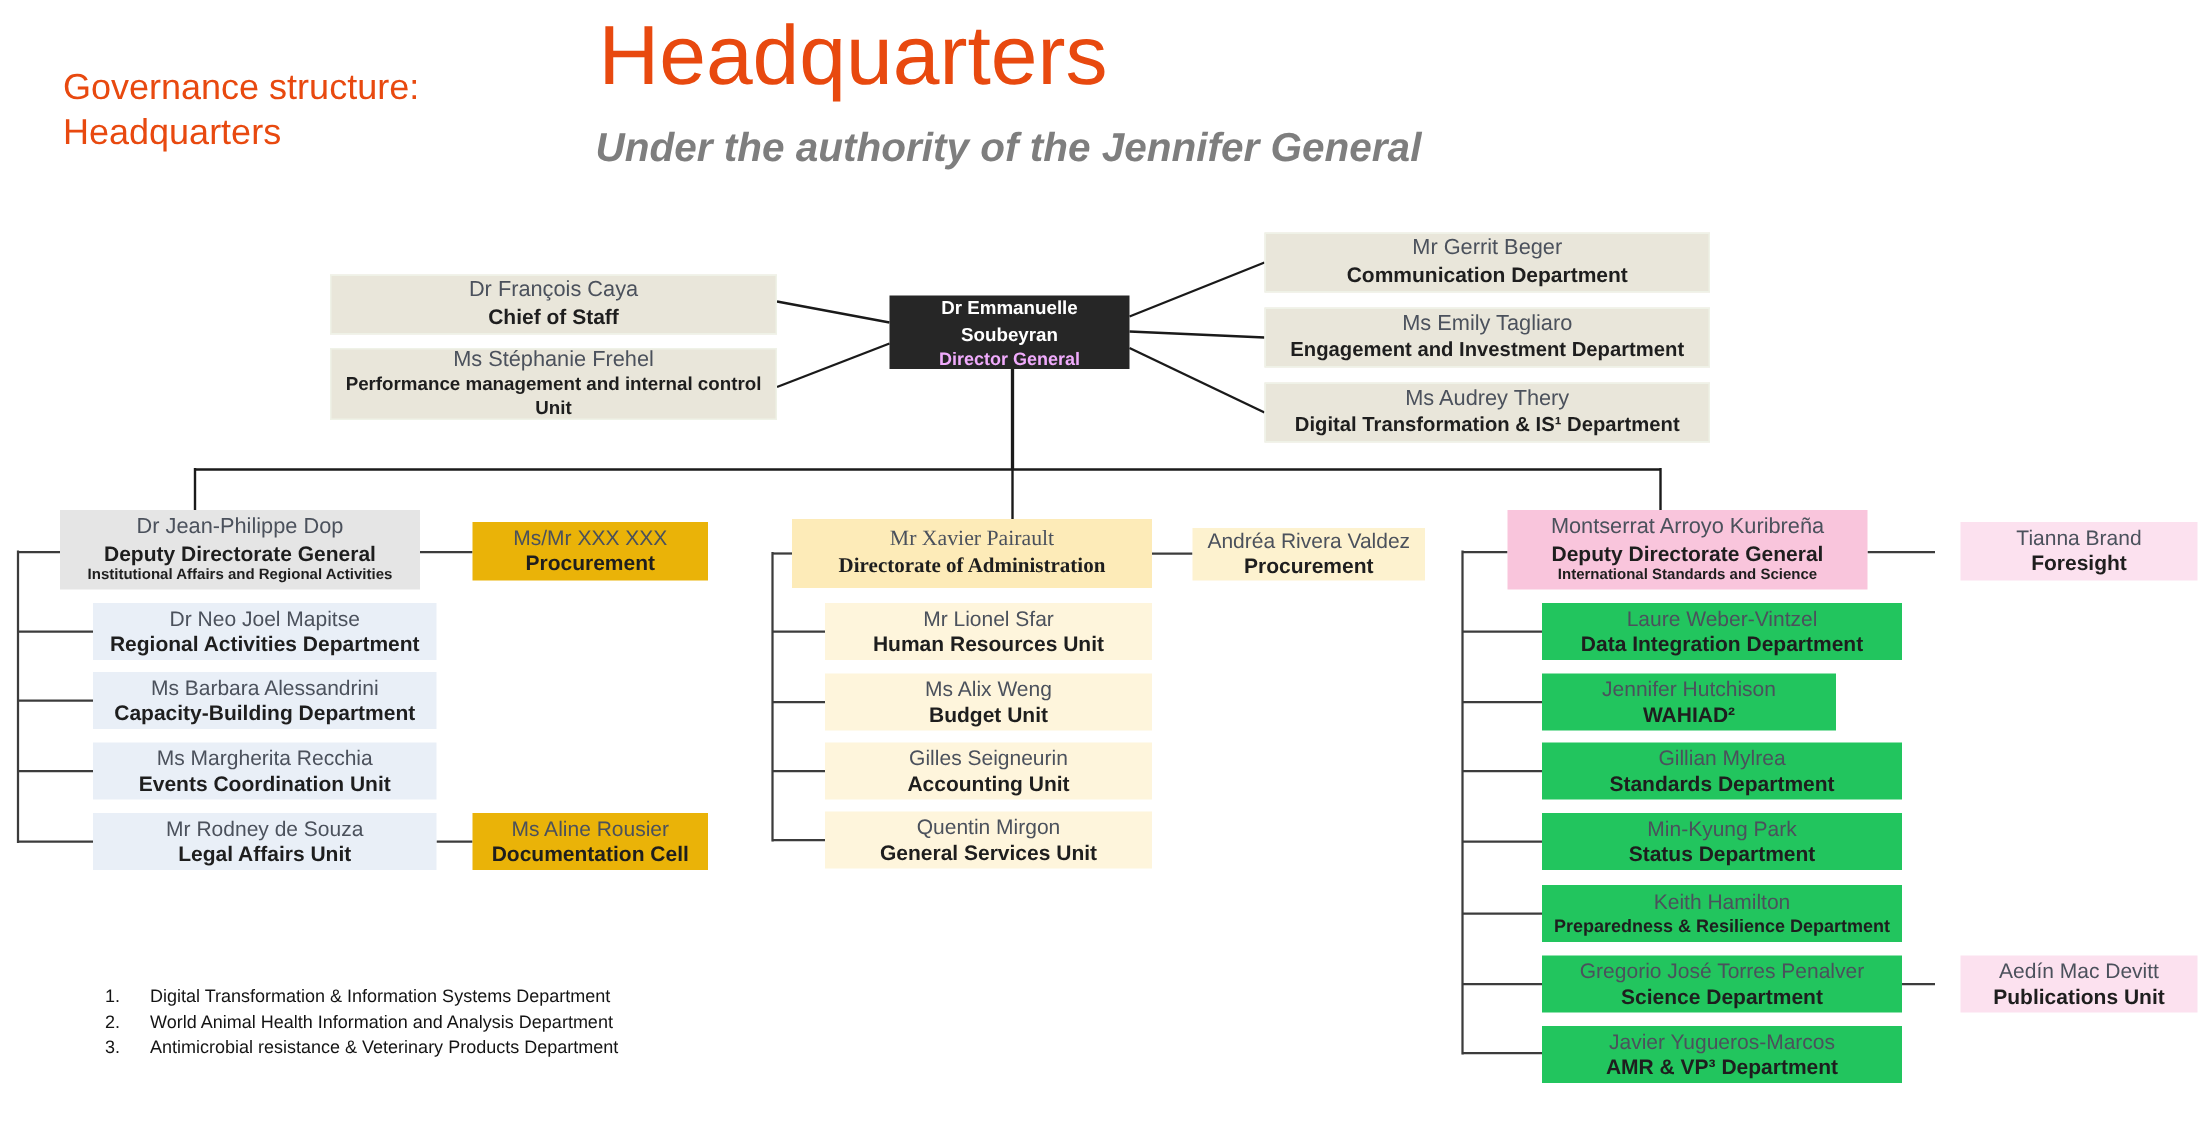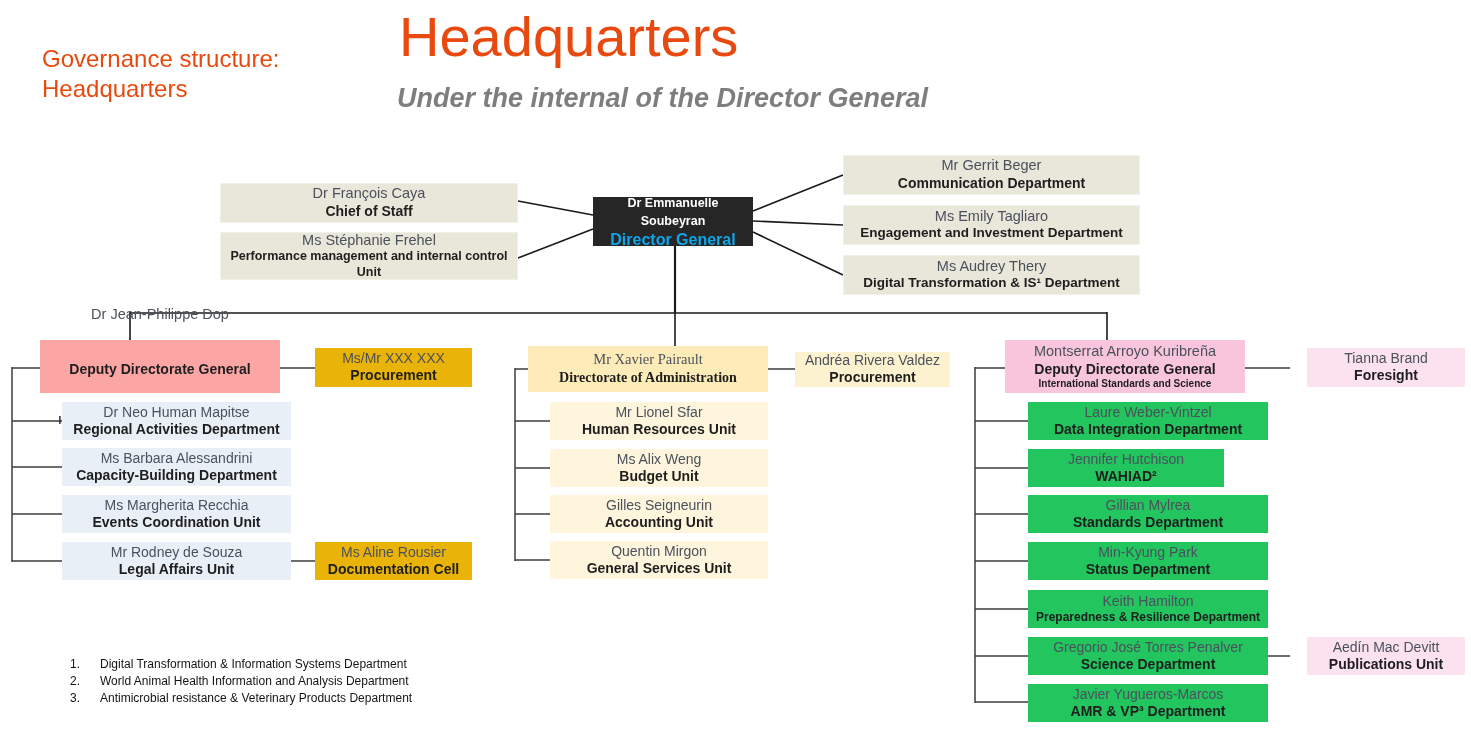--- a/index.html
+++ b/index.html
@@ -17,23 +17,23 @@
   .rl{font-size:14px;line-height:1.25;font-weight:700;color:#1E1E1E;}
   .sub{font-size:10px;line-height:1.15;font-weight:700;color:#1E1E1E;white-space:nowrap;}
   .rl-sm{font-size:12.5px;}
   .rl-md{font-size:13.5px;}
   .rl-xs{font-size:12px;white-space:nowrap;}
   .nm-sm{font-size:14px;}
 
   .beige{background:#E9E6DA;border:1px solid #EFF2E7;}
   .black{background:#262626;}
   .nm-dg{font-size:12.5px;font-weight:700;color:#FFFFFF;line-height:1.45;}
-  .rl-dg{font-size:16px;font-weight:700;color:#0ea5e9;line-height:1.2;}
-
-  .blue-main{background:#fca5a5;gap:37px;}
+  .rl-dg{font-size:12px;font-weight:700;color:#f0abfc;line-height:1.2;}
+
+  .blue-main{background:#e5e5e5;}
   .blue-sub{background:#E9EFF7;}
   .blue-side{background:#eab308;}
   .yellow-main{background:#FDEBB8;font-family:Liberation Serif, serif;}
   .yellow-sub{background:#FEF5DC;}
   .yellow-side{background:#FDF2CF;}
   .pink-main{background:#F9C5DC;}
   .pink-sub{background:#22c55e;}
   .pink-side{background:#FCE1EF;margin-left:17px;}
 
   .footnotes{position:absolute;left:70px;top:656px;font-size:12px;color:#141414;}
@@ -90,21 +90,21 @@
       <line x1="1245" y1="368" x2="1290" y2="368"></line>
       <line x1="1268" y1="656" x2="1290" y2="656"></line>
     </g>
   </svg>
 
   <div class="eyebrow">
     <div>Governance structure:</div>
     <div>Headquarters</div>
   </div>
   <div class="title">Headquarters</div>
-  <div class="subtitle">Under the internal of the Director General</div>
+  <div class="subtitle">Under the authority of the Jennifer General</div>
 
   <div class="box beige" style="left:220px;top:183px;width:298px;height:40px">
     <div class="nm">Dr François Caya</div>
     <div class="rl">Chief of Staff</div>
   </div>
   <div class="box beige" style="left:220px;top:232px;width:298px;height:48px">
     <div class="nm">Ms Stéphanie Frehel</div>
     <div class="rl rl-sm">Performance management and internal control Unit</div>
   </div>
   <div class="box black" style="left:593px;top:197px;width:160px;height:49px">
@@ -127,21 +127,21 @@
   <div class="box blue-main" style="left:40px;top:340px;width:240px;height:53px">
     <div class="nm">Dr Jean-Philippe Dop</div>
     <div class="rl">Deputy Directorate General</div>
     <div class="sub">Institutional Affairs and Regional Activities</div>
   </div>
   <div class="box blue-side" style="left:315px;top:348px;width:157px;height:39px">
     <div class="nm nm-sm">Ms/Mr XXX XXX</div>
     <div class="rl">Procurement</div>
   </div>
   <div class="box blue-sub" style="left:62px;top:402px;width:229px;height:38px">
-    <div class="nm nm-sm">Dr Neo Human Mapitse</div>
+    <div class="nm nm-sm">Dr Neo Joel Mapitse</div>
     <div class="rl">Regional Activities Department</div>
   </div>
   <div class="box blue-sub" style="left:62px;top:448px;width:229px;height:38px">
     <div class="nm nm-sm">Ms Barbara Alessandrini</div>
     <div class="rl">Capacity-Building Department</div>
   </div>
   <div class="box blue-sub" style="left:62px;top:495px;width:229px;height:38px">
     <div class="nm nm-sm">Ms Margherita Recchia</div>
     <div class="rl">Events Coordination Unit</div>
   </div>

